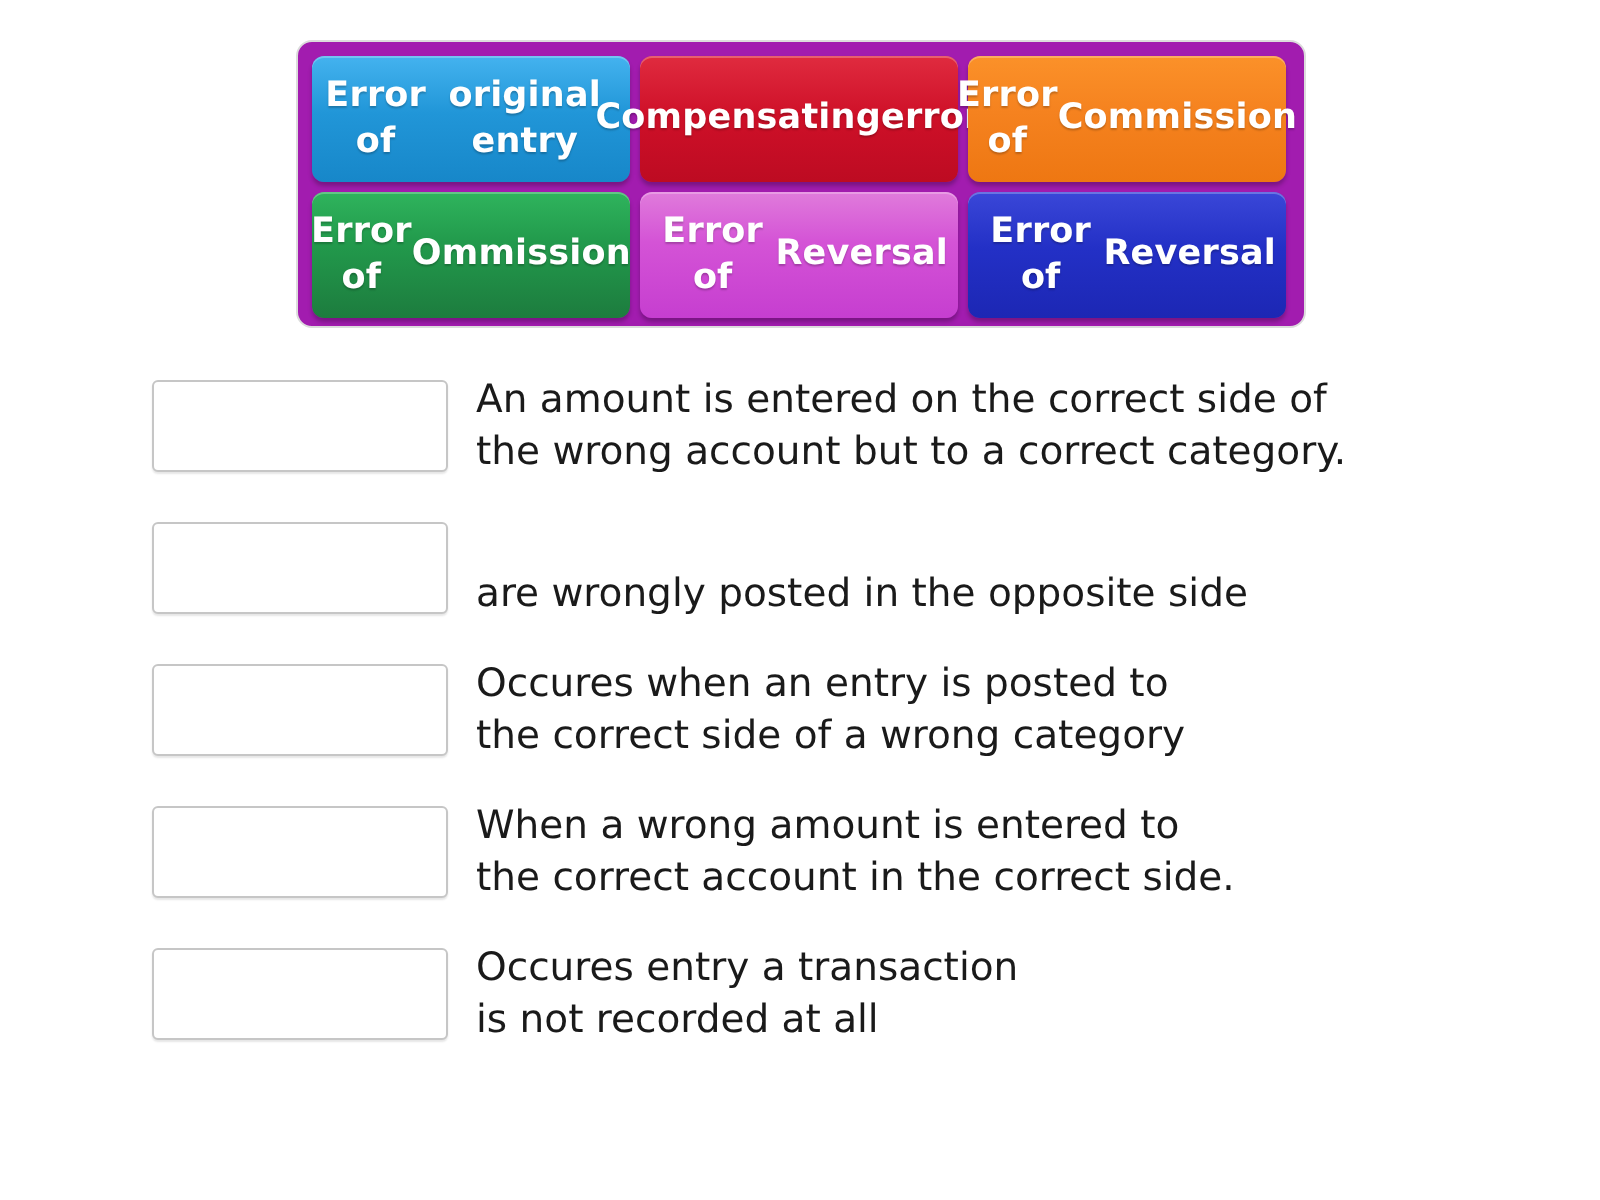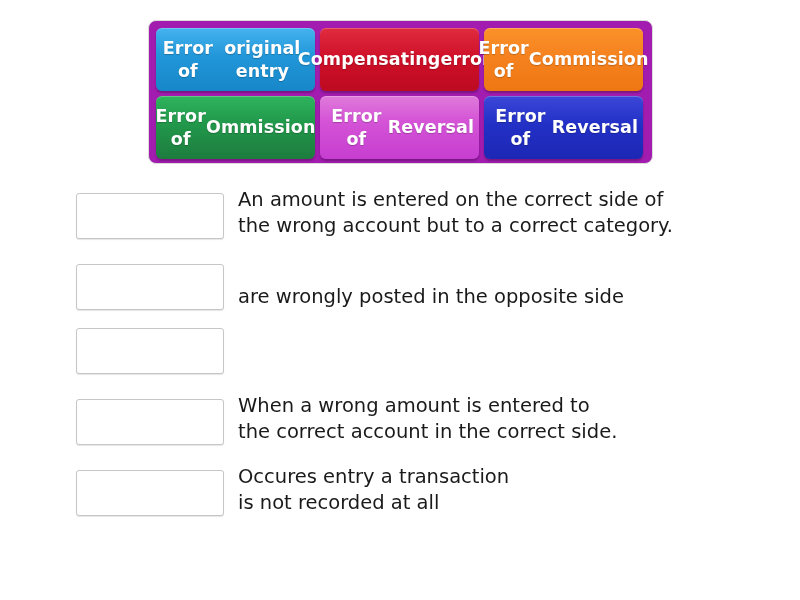--- a/index.html
+++ b/index.html
@@ -65,21 +65,21 @@
 
   
   .rows {
     position: absolute;
     left: 76px;
     top: 186px;
     width: 680px;
   }
   .row {
     display: flex;
-    align-items: flex-end;
+    align-items: center;
     margin-bottom: 18px;
   }
   .drop-box {
     width: 148px;
     height: 46px;
     flex: 0 0 148px;
     box-sizing: border-box;
     border: 1px solid #c6c6c6;
     border-radius: 3px;
     background: #ffffff;
@@ -133,20 +133,21 @@
     <div class="row-text"><span>An amount is entered on the correct side of</span><br><span>the wrong account but to a correct category.</span></div>
   </div>
 
   <div class="row">
     <div class="drop-box"></div>
     <div class="row-text"><br><span>are wrongly posted in the opposite side</span></div>
   </div>
 
   <div class="row">
     <div class="drop-box"></div>
+    <div class="row-text"><span>Occures when an entry is posted to</span><br><span>the correct side of a wrong category</span></div>
   </div>
 
   <div class="row">
     <div class="drop-box"></div>
     <div class="row-text"><span>When a wrong amount is entered to</span><br><span>the correct account in the correct side.</span></div>
   </div>
 
   <div class="row">
     <div class="drop-box"></div>
     <div class="row-text"><span>Occures entry a transaction</span><br><span>is not recorded at all</span></div>

